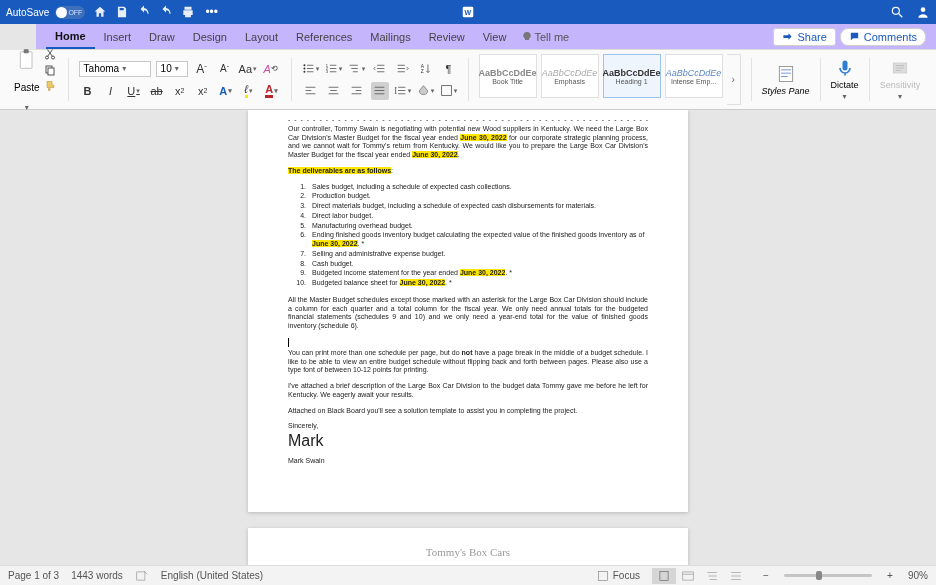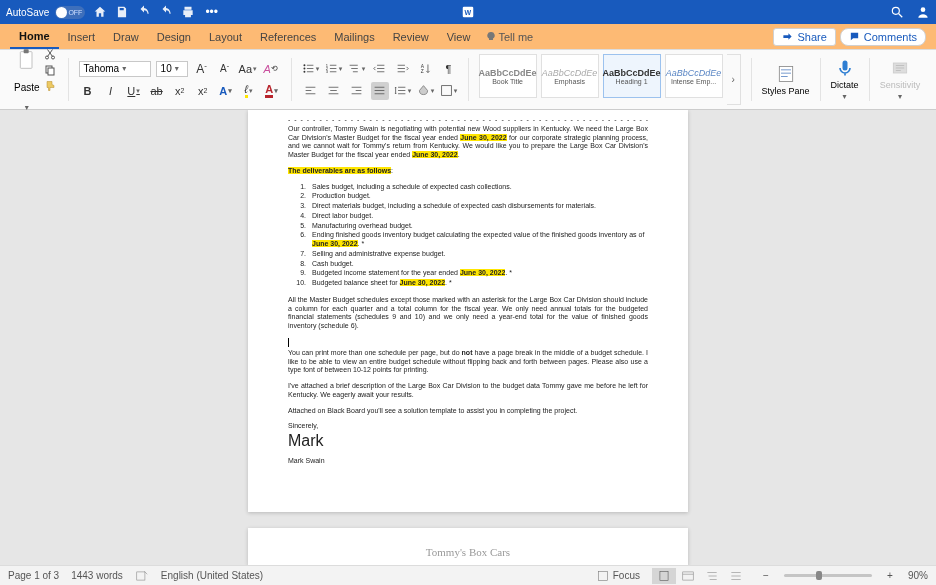--- a/index.html
+++ b/index.html
@@ -42,27 +42,28 @@
     .tb-center {
       position:absolute; left:50%; transform:translateX(-50%);
       display: flex; align-items: center; gap: 6px; font-size:11px;
     }
     .tb-center svg { width: 14px; height: 14px; fill: #fff; }
     .tb-right { margin-left: auto; display: flex; align-items: center; gap: 12px; }
     .tb-right svg { width: 14px; height: 14px; fill:#fff; }
 
     
     .tabs-row {
-      background: #fdba74;
+      background: #c4b5fd;
       height: 26px;
       display: flex; align-items: center;
       padding: 0 10px 0 10px;
       font-size: 11px;
       color: #444;
       border-bottom: 1px solid #dcdcdc;
+      margin-left: 36px;
     }
     .tab { padding: 0 9px; height: 100%; display:flex; align-items:center; cursor:pointer; }
     .tab.active { font-weight: 600; border-bottom: 2px solid #185abd; color: #111; }
     .tell-me { display:flex; align-items:center; gap:1px; padding:0 6px; color:#555; }
     .tabs-spacer { flex: 1; }
     .share-btn, .comments-btn {
       display:flex; align-items:center; gap:4px; font-size:11px;
       border: 1px solid #d0d0d0; padding: 2px 8px; border-radius: 3px;
       color: #185abd; background: #fff; cursor:pointer;
     }
@@ -401,21 +402,21 @@
       </div>
     <div class="style-next">›</div>
   </div>
   <div class="sep"></div>
 
   <div class="side-grp">
     <svg viewBox="0 0 24 24">
         <rect x="4" y="3" width="16" height="18" fill="#fff" stroke="#888"></rect>
         <path d="M6 7h12M6 11h12M6 15h8" stroke="#5a86c4"></path>
       </svg>
-    <span style="">Styles Pane</span>
+    <span style="font-style:italic;">Styles Pane</span>
   </div>
   <div class="sep"></div>
   <div class="side-grp">
     <svg viewBox="0 0 24 24">
         <rect x="9" y="3" width="6" height="12" rx="3" fill="#2d7dd2"></rect>
         <path d="M6 12a6 6 0 0012 0M12 18v3" stroke="#2d7dd2" stroke-width="2" fill="none"></path>
       </svg>
     <span>Dictate</span>
     <span class="caret">▾</span>
   </div>

